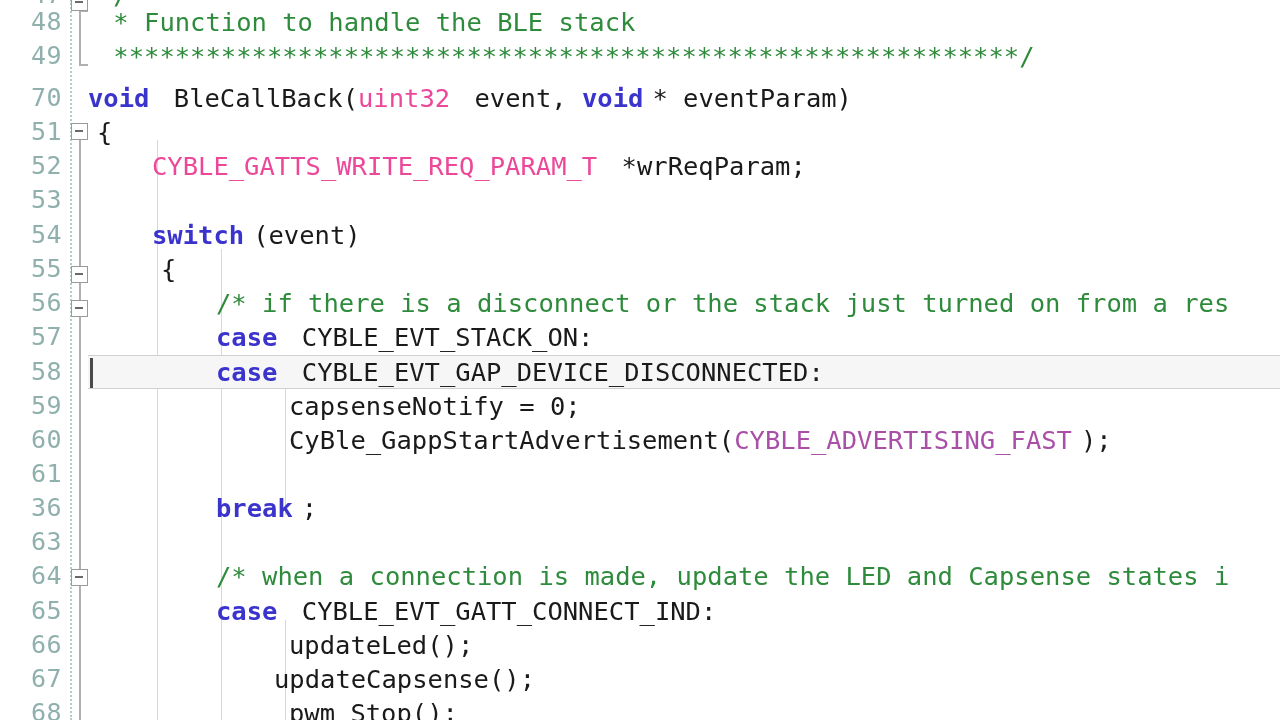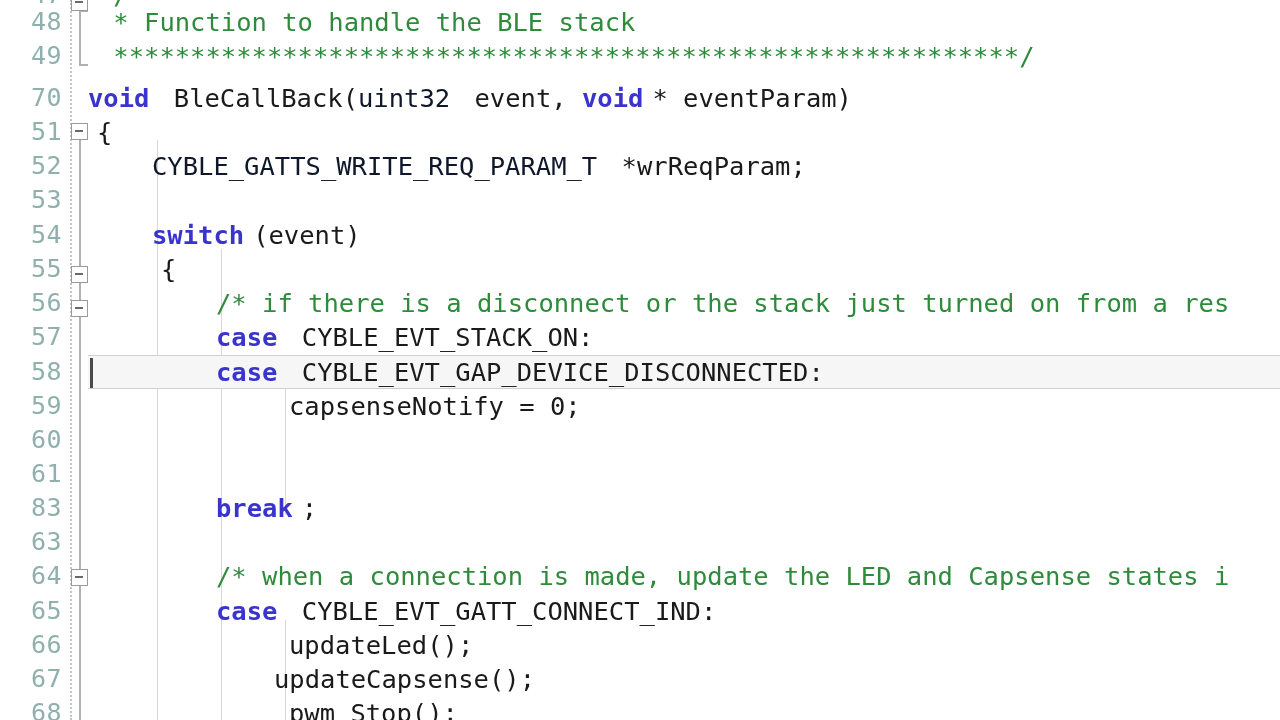--- a/index.html
+++ b/index.html
@@ -130,21 +130,21 @@
     position: absolute;
     left: 90px;
     width: 3px;
     height: 30px;
     background: #4a4a4a;
   }
 
   
   .kw       { color: #3b34cc; font-weight: bold; }
   .cmt      { color: #2f8b3c; }
-  .type     { color: #0f172a; }
+  .type     { color: #ec4899; }
   .macro    { color: #a94fa8; }
   .ident    { color: #1a1a1a; padding-left: 9px; }
 </style>
 </head>
 <body>
 
 <div id="editor">
 
   <div class="gutter-dotted"></div>
 
@@ -231,28 +231,29 @@
   </div>
   <div class="caret" style="top:358px;"></div>
 
   <div class="row" style="top:389px;">
     <span class="lineno">59</span>
     <span class="code ident" style="left:280px;">capsenseNotify = 0;</span>
   </div>
 
   <div class="row" style="top:423px;">
     <span class="lineno">60</span>
+    <span class="code" style="left:280px;"><span class="ident">CyBle_GappStartAdvertisement(</span><span class="macro">CYBLE_ADVERTISING_FAST</span><span class="ident">);</span></span>
   </div>
 
   <div class="row" style="top:457px;">
     <span class="lineno">61</span>
   </div>
 
   <div class="row" style="top:491px;">
-    <span class="lineno">83</span>
+    <span class="lineno">36</span>
     <span class="code" style="left:216px;"><span class="kw">break</span><span class="ident">;</span></span>
   </div>
 
   <div class="row" style="top:525px;">
     <span class="lineno">63</span>
     <span class="code ident" style="left:216px;"></span>
   </div>
 
   <div class="row" style="top:559px;">
     <span class="lineno">64</span>

